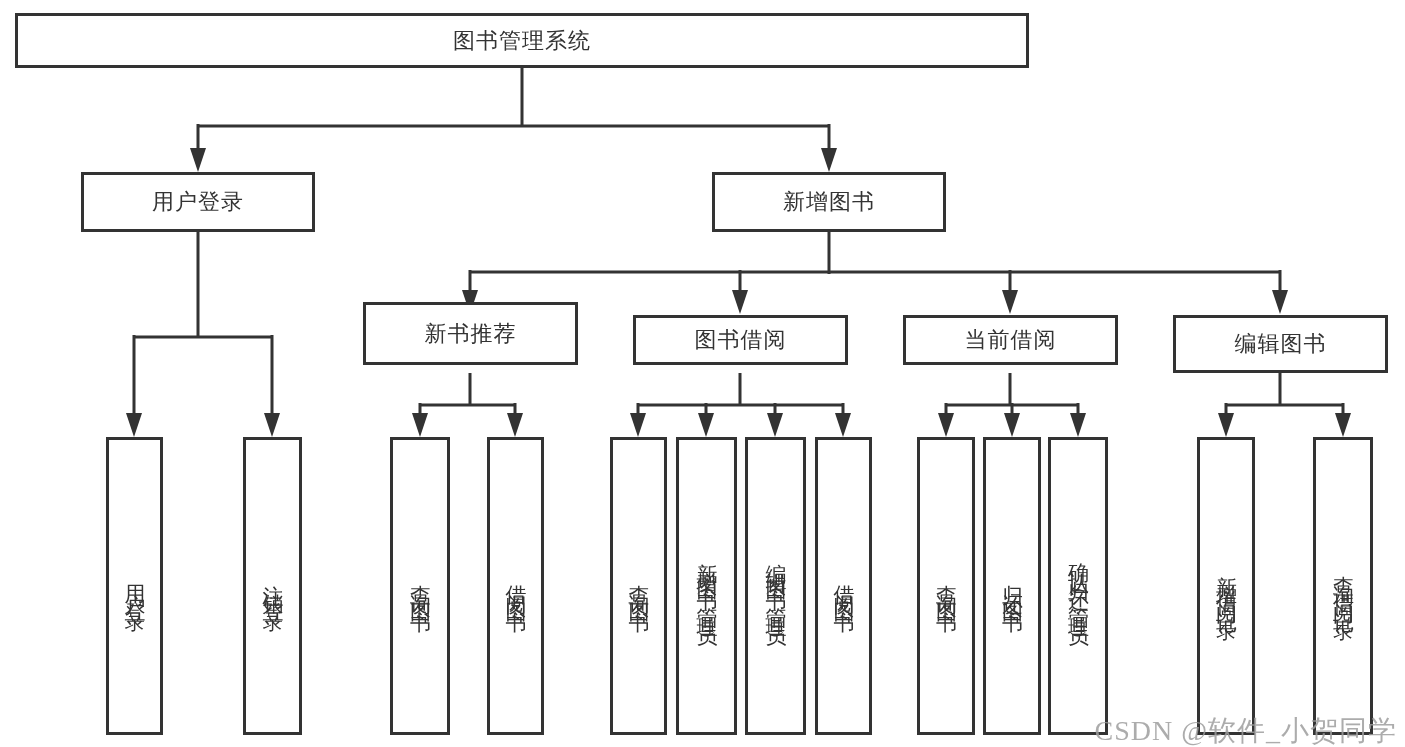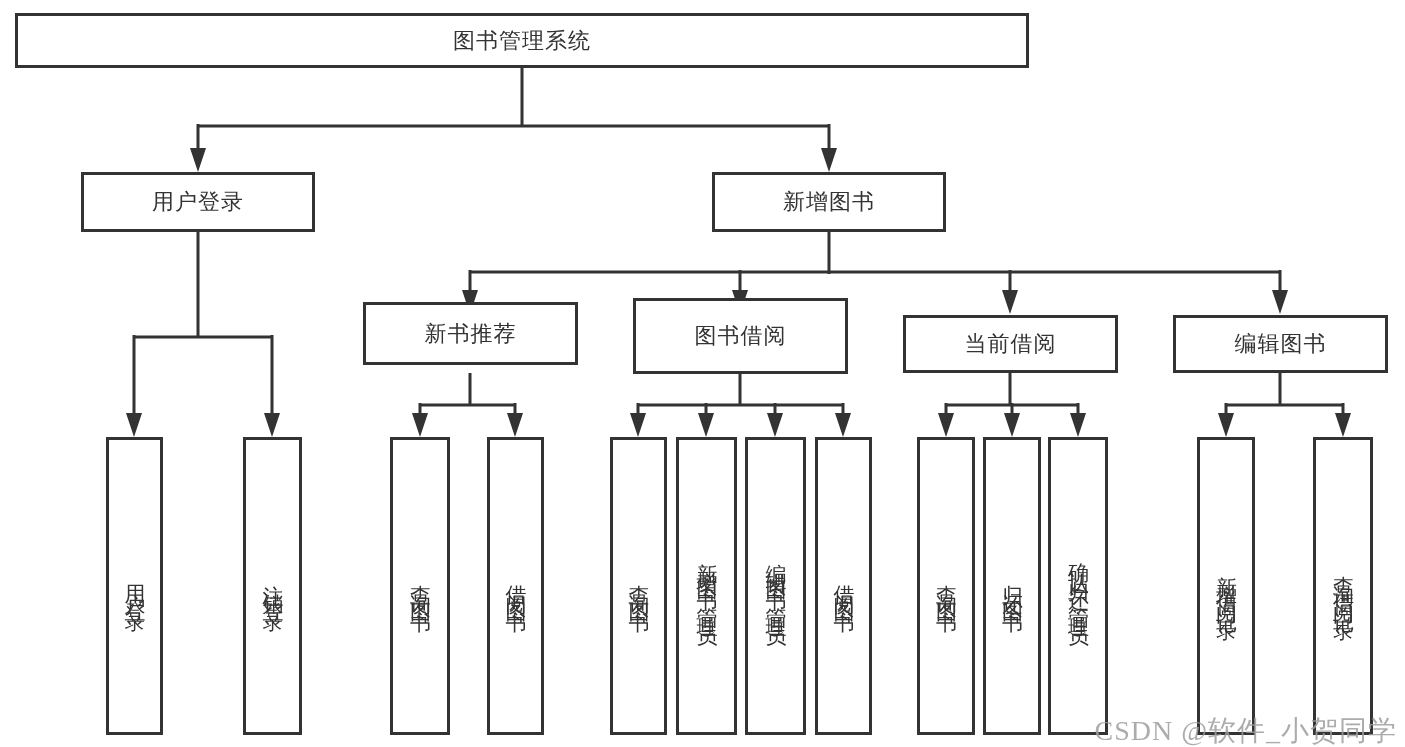--- a/index.html
+++ b/index.html
@@ -116,24 +116,24 @@
   <div class="box hbox" style="left:81px;top:172px;width:234px;height:60px">
     <span>用户登录</span>
   </div>
   <div class="box hbox" style="left:712px;top:172px;width:234px;height:60px">
     <span>新增图书</span>
   </div>
 
   <div class="box hbox" style="left:363px;top:302px;width:215px;height:63px">
     <span>新书推荐</span>
   </div>
-  <div class="box hbox" style="left:633px;top:298px;width:215px;height:76px">
+  <div class="box hbox" style="left:633px;top:315px;width:215px;height:50px">
     <span>图书借阅</span>
   </div>
-  <div class="box hbox" style="left:903px;top:315px;width:215px;height:58px">
+  <div class="box hbox" style="left:903px;top:315px;width:215px;height:50px">
     <span>当前借阅</span>
   </div>
   <div class="box hbox" style="left:1173px;top:315px;width:215px;height:58px">
     <span>编辑图书</span>
   </div>
 
   <div class="box vbox" style="left:106px;top:437px;width:57px;height:298px">
     <span>用户登录</span>
   </div>
   <div class="box vbox" style="left:243px;top:437px;width:59px;height:298px">

